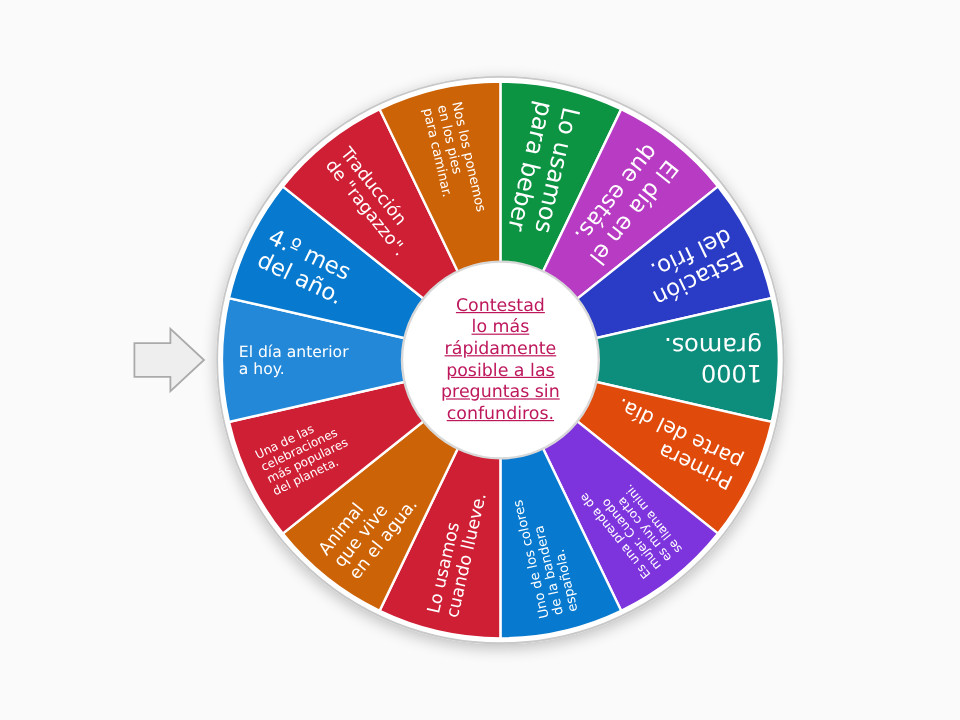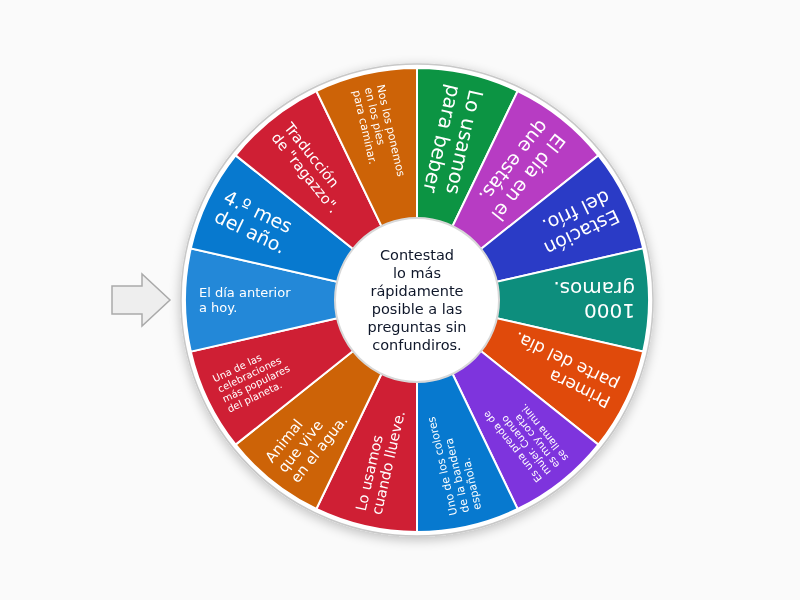--- a/index.html
+++ b/index.html
@@ -9,23 +9,24 @@
       font-family: "DejaVu Sans", sans-serif;
       position: relative;
     }
     #stage { position: absolute; left: 0; top: 0; width: 800px; height: 600px; }
     .pointer { position: absolute; left: 110px; top: 272px; width: 62px; height: 56px; cursor: pointer; }
     .wheel-wrap { position: absolute; left: 0; top: 0; width: 800px; height: 600px; }
     svg text { font-family: "DejaVu Sans", sans-serif; }
     .center-text {
       position: absolute; left: 345px; top: 240px; width: 144px; height: 120px;
       display: flex; align-items: center; justify-content: center;
-      text-align: center; color: #0f172a; font-size: 14.5px; line-height: 18px;
+      text-align: center; color: #be185d; font-size: 14.5px; line-height: 18px;
       font-family: "DejaVu Sans", sans-serif;
       white-space: pre-line;
+      text-decoration: underline;
     }
   </style>
 </head>
 <body>
 
 <div id="stage">
   <svg class="wheel-wrap" width="800" height="600" viewBox="0 0 800 600">
     <defs>
       <filter id="shadow" x="-20%" y="-20%" width="140%" height="140%">
         <feGaussianBlur in="SourceAlpha" stdDeviation="6"></feGaussianBlur>

